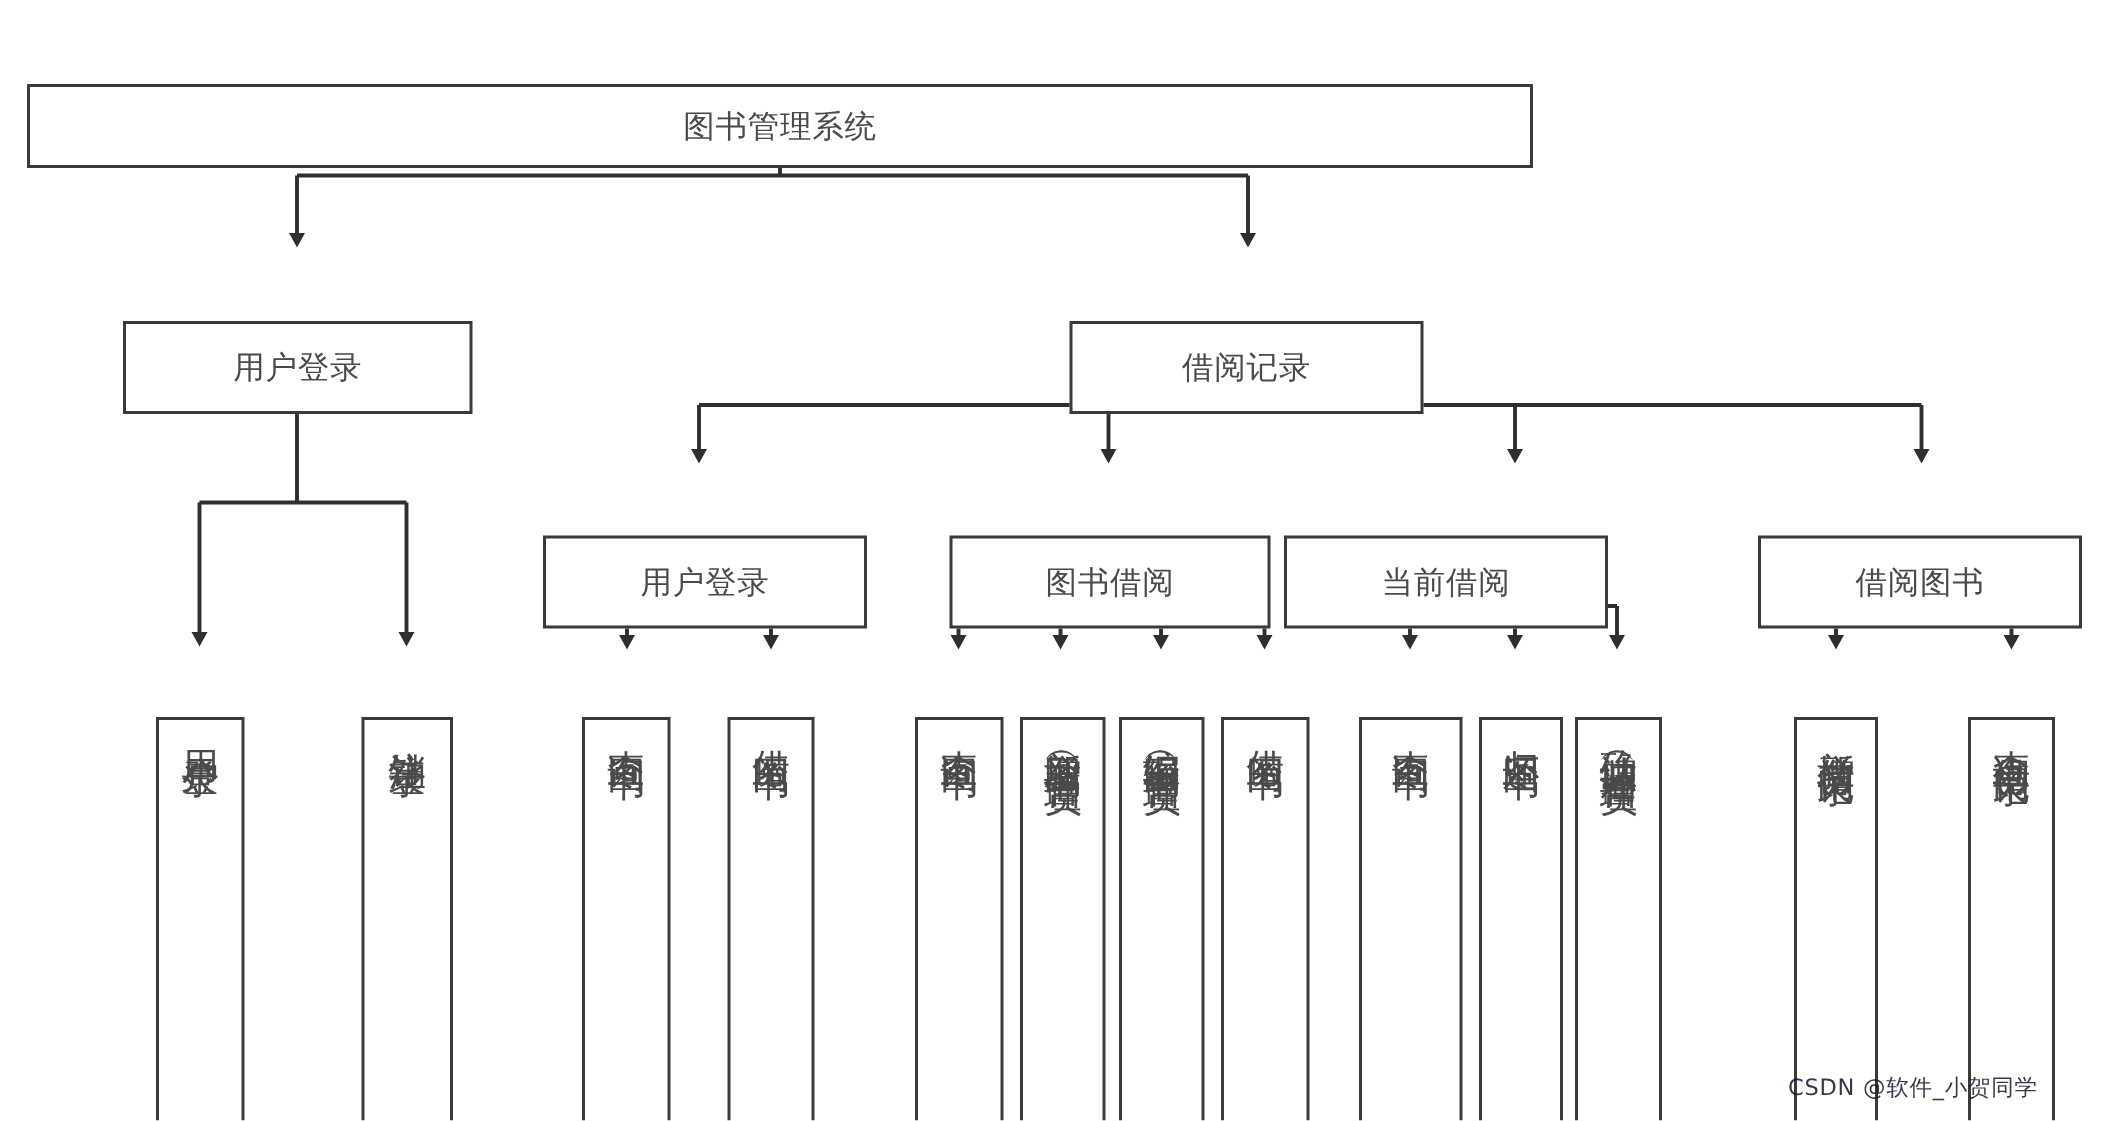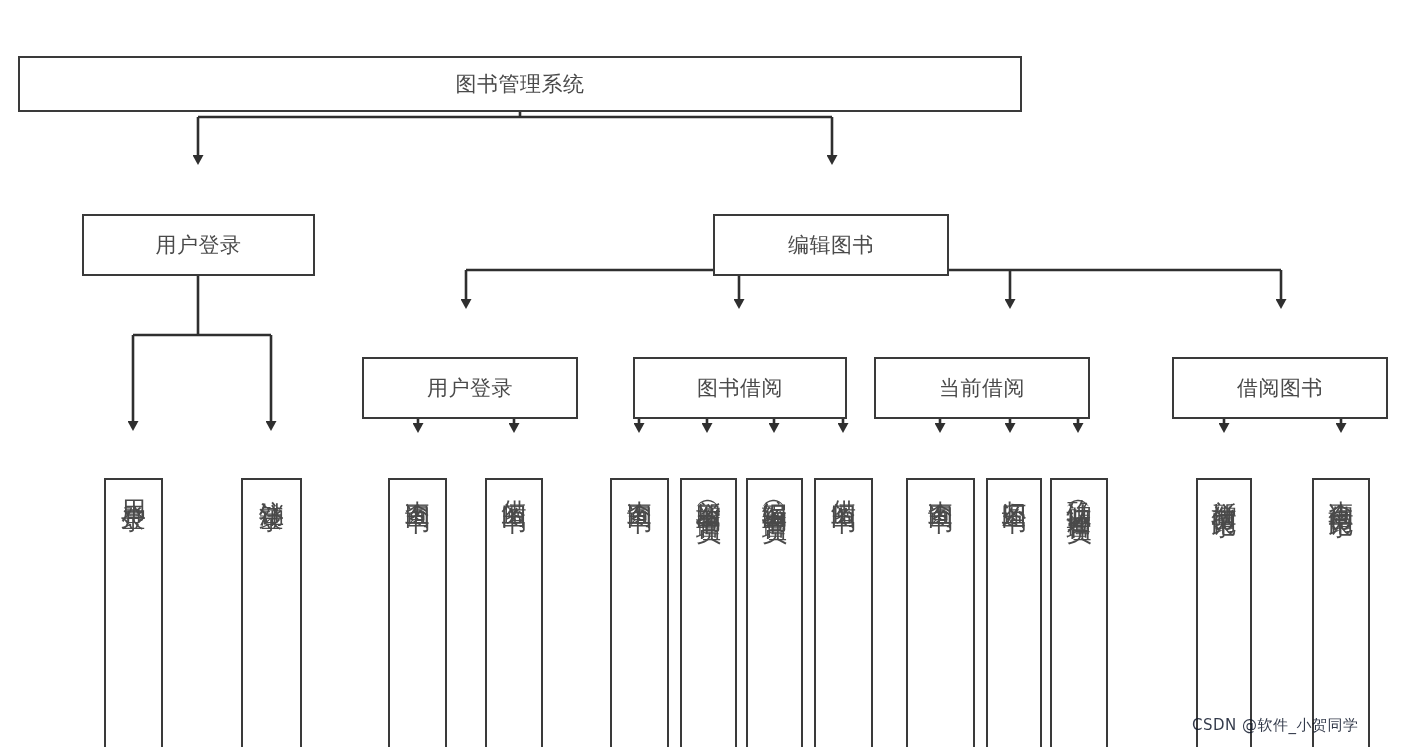--- a/index.html
+++ b/index.html
@@ -123,32 +123,32 @@
 
   <div class="node root horiz" style="left:18px; top:12px; width:1004px; height:56px;">
     <span class="label">图书管理系统</span>
   </div>
 
   <div class="node horiz" style="left:82px; top:170px; width:233px; height:62px;">
     <span class="label">用户登录</span>
   </div>
 
   <div class="node horiz" style="left:713px; top:170px; width:236px; height:62px;">
-    <span class="label">编辑图书</span>
+    <span class="label">借阅记录</span>
   </div>
 
   <div class="node horiz" style="left:362px; top:313px; width:216px; height:62px;">
     <span class="label">用户登录</span>
   </div>
 
   <div class="node horiz" style="left:633px; top:313px; width:214px; height:62px;text-align:right;">
     <span class="label">图书借阅</span>
   </div>
 
-  <div class="node horiz" style="left:874px; top:313px; width:216px; height:62px;">
+  <div class="node horiz" style="left:856px; top:313px; width:216px; height:62px;">
     <span class="label">当前借阅</span>
   </div>
 
   <div class="node horiz" style="left:1172px; top:313px; width:216px; height:62px;">
     <span class="label">借阅图书</span>
   </div>
 
   <div class="node vert" style="left:104px; top:434px; width:59px; height:301px;">
     <span class="label">用户登录</span>
   </div>

